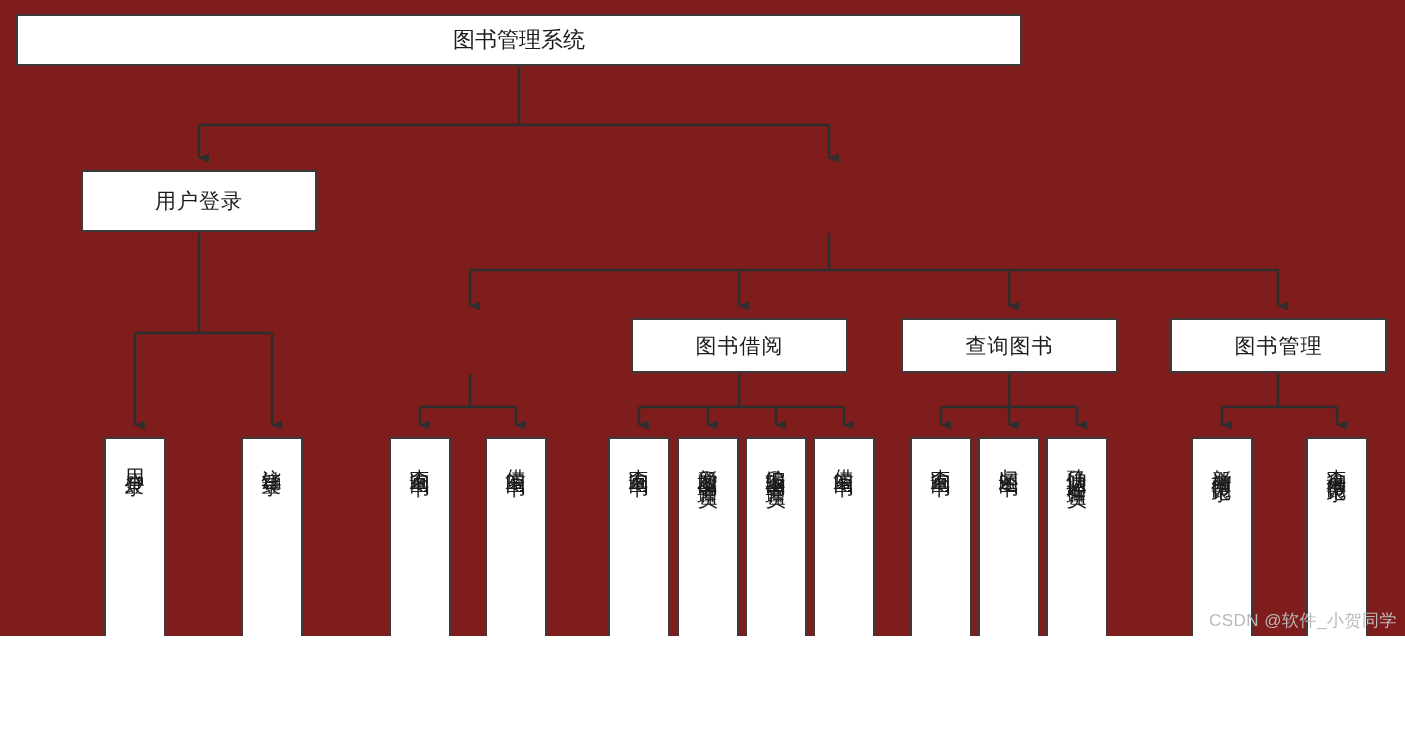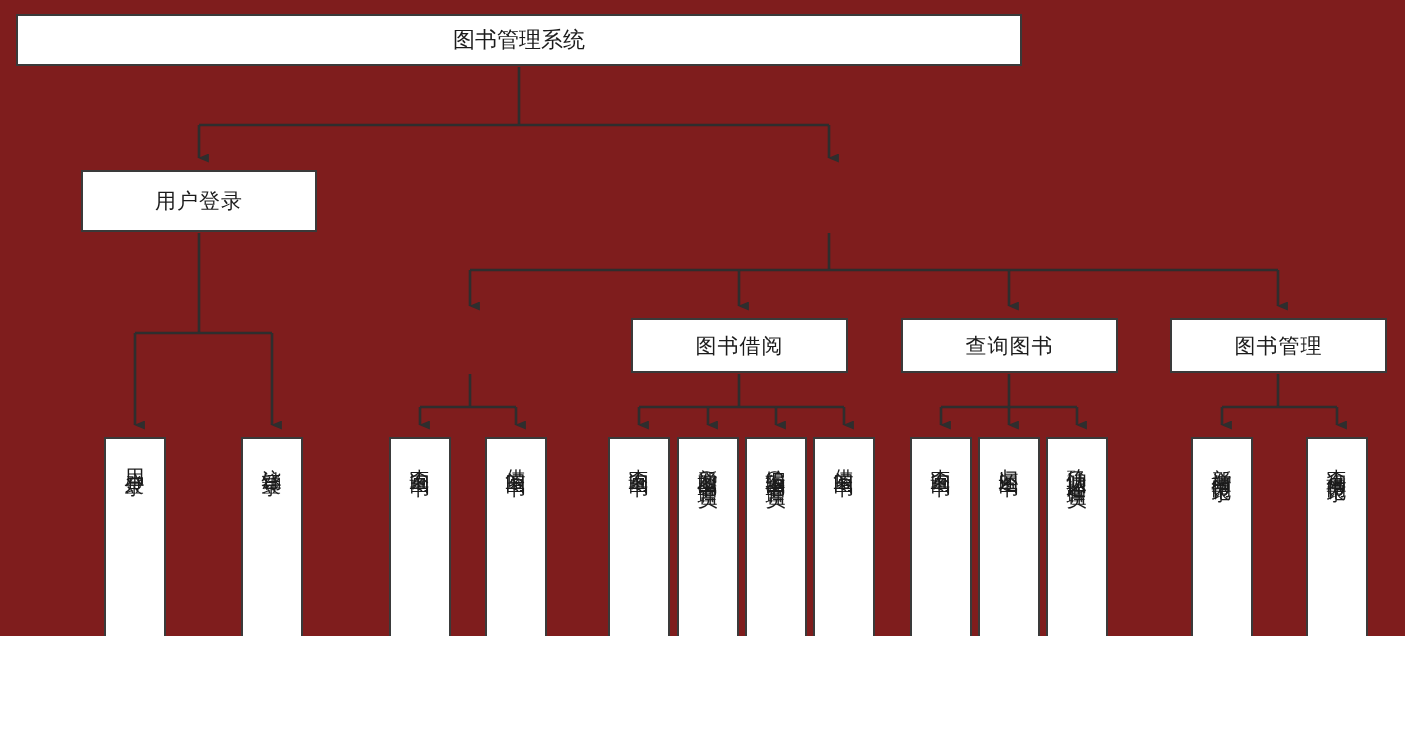--- a/index.html
+++ b/index.html
@@ -180,14 +180,15 @@
     <span class="vtext">确认归还（管理员）</span>
   </div>
 
   <div class="node leaf" style="left:1191px; top:437px; width:62px; height:301px;">
     <span class="vtext">新增借阅记录</span>
   </div>
   <div class="node leaf" style="left:1306px; top:437px; width:62px; height:301px;">
     <span class="vtext">查询借阅记录</span>
   </div>
 
+  <div class="watermark">CSDN @软件_小贺同学</div>
 
 </div>
 
 </body></html>

